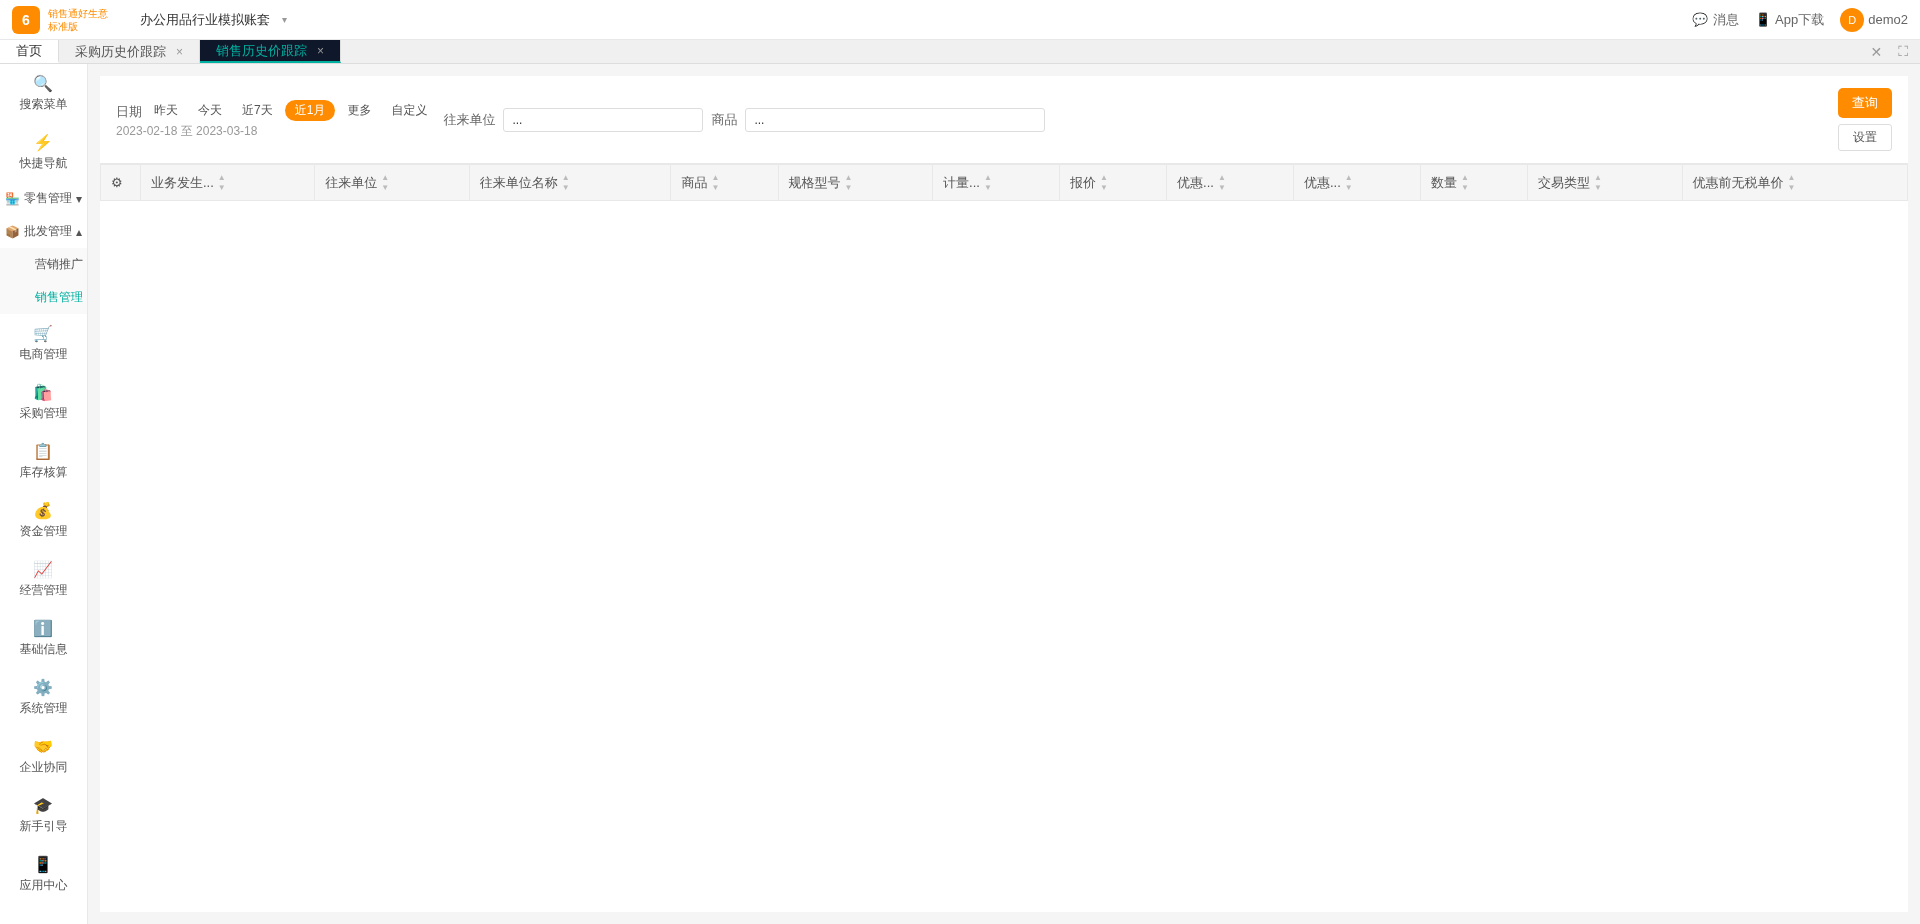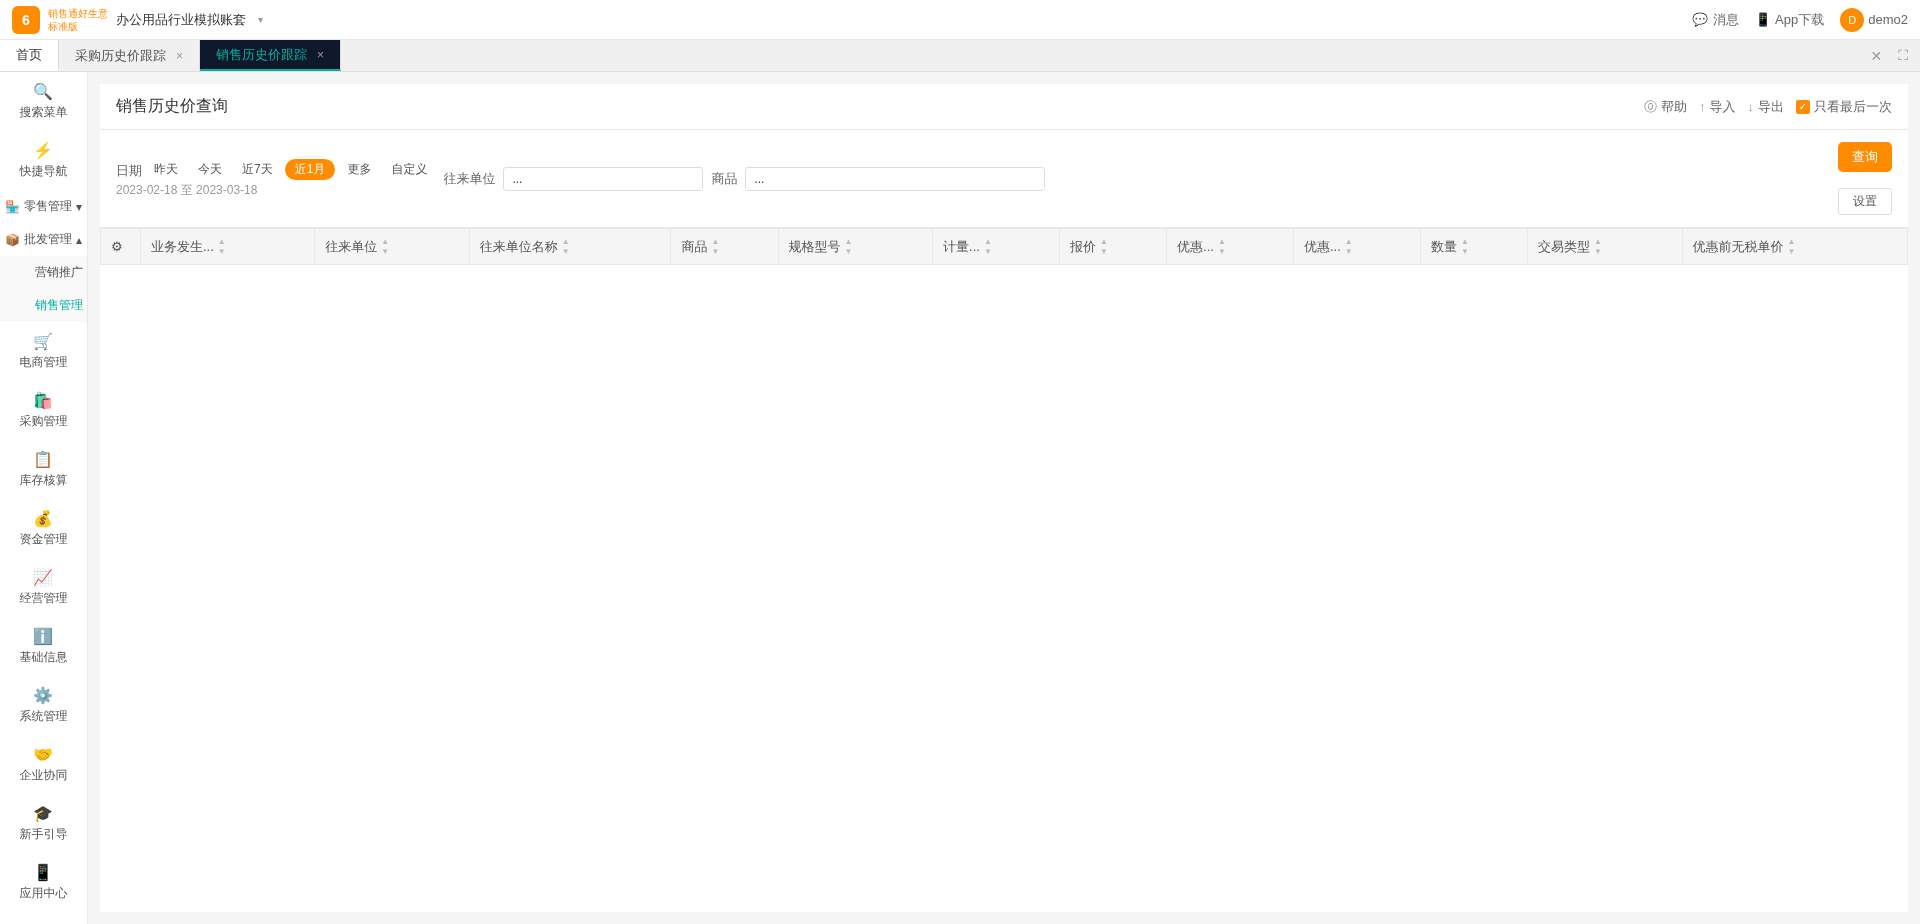--- a/index.html
+++ b/index.html
@@ -12,29 +12,29 @@
       display: flex;
       align-items: center;
       padding: 0 12px;
       border-bottom: 1px solid #e8e8e8;
       justify-content: space-between;
       flex-shrink: 0;
     }
     .top-bar-left { display: flex; align-items: center; gap: 8px; }
     .logo-icon { width: 28px; height: 28px; background: #ff8c00; border-radius: 6px; display: flex; align-items: center; justify-content: center; color: white; font-size: 14px; font-weight: bold; }
     .logo-text { font-size: 11px; color: #666; line-height: 1.3; }
-    .app-title { font-size: 13px; color: #333; margin-left: 0; }
+    .app-title { font-size: 13px; color: #333; margin-left: 24px; }
     .dropdown-arrow { color: #999; font-size: 10px; margin-left: 4px; cursor: pointer; }
     .top-bar-right { display: flex; align-items: center; gap: 16px; color: #666; font-size: 13px; }
     .top-right-item { display: flex; align-items: center; gap: 4px; cursor: pointer; }
     .avatar { width: 24px; height: 24px; border-radius: 50%; background: #ff8c00; display: flex; align-items: center; justify-content: center; color: white; font-size: 11px; }
 
     
     .tab-bar {
-      height: 32px;
+      height: 24px;
       background: #f0f0f0;
       display: flex;
       align-items: stretch;
       flex-shrink: 0;
       border-bottom: 1px solid #ddd;
     }
     .tab {
       display: flex;
       align-items: center;
       padding: 0 16px;
@@ -153,21 +153,21 @@
     .filter-label { color: #666; font-size: 13px; white-space: nowrap; }
     .date-btn { padding: 2px 8px; font-size: 12px; color: #555; cursor: pointer; border-radius: 3px; }
     .date-btn.active { background: #ff8c00; color: white; border-radius: 12px; padding: 2px 10px; }
     .date-range { font-size: 12px; color: #999; margin-top: 2px; }
     .filter-date-group { display: flex; flex-direction: column; }
     .filter-date-top { display: flex; align-items: flex-end; gap: 4px; }
     .filter-input-group { display: flex; align-items: center; gap: 8px; }
     .filter-input { border: 1px solid #ddd; border-radius: 3px; padding: 4px 8px; font-size: 12px; color: #333; width: 200px; cursor: pointer; display: flex; align-items: center; justify-content: space-between; }
     .filter-right { display: flex; align-items: flex-start; gap: 8px; }
     .btn-query { background: #ff8c00; color: white; border: none; border-radius: 5px; padding: 6px 9px; font-size: 13px; cursor: pointer; }
-    .btn-setting { background: white; color: #555; border: 1px solid #ddd; border-radius: 3px; padding: 4px 14px; font-size: 12px; cursor: pointer; margin-top: 12px; }
+    .btn-setting { background: white; color: #555; border: 1px solid #ddd; border-radius: 3px; padding: 4px 14px; font-size: 12px; cursor: pointer; margin-top: 2px; }
 
     
     .table-area { flex: 1; overflow: auto; }
     .data-table { width: 100%; border-collapse: collapse; font-size: 13px; }
     .data-table th {
       background: #f5f5f5;
       border: 1px solid #e8e8e8;
       padding: 8px 10px;
       text-align: left;
       font-weight: normal;
@@ -310,41 +310,20 @@
     <div class="sidebar-item">
       
       
     </div>
 
   </div>
 
   <div class="content-area">
     <div class="page-container">
 
-      <div class="page-header">
-        <h2 class="page-title">销售历史价查询</h2>
-        <div class="page-header-actions">
-          <div class="header-action">
-            <span style="color:#999;">⓪</span>
-            <span>帮助</span>
-          </div>
-          <div class="header-action">
-            <span style="color:#999;">↑</span>
-            <span>导入</span>
-          </div>
-          <div class="header-action">
-            <span style="color:#999;">↓</span>
-            <span>导出</span>
-          </div>
-          <div class="checkbox-wrapper">
-            <div class="checkbox-orange">✓</div>
-            <span>只看最后一次</span>
-          </div>
-        </div>
-      </div>
 
       <div class="filter-bar">
         <div class="filter-row">
           <div class="filter-date-group">
             <div class="filter-date-top">
               <span class="filter-label">日期</span>
               <span class="date-btn">昨天</span>
               <span class="date-btn">今天</span>
               <span class="date-btn">近7天</span>
               <span class="date-btn active">近1月</span>

